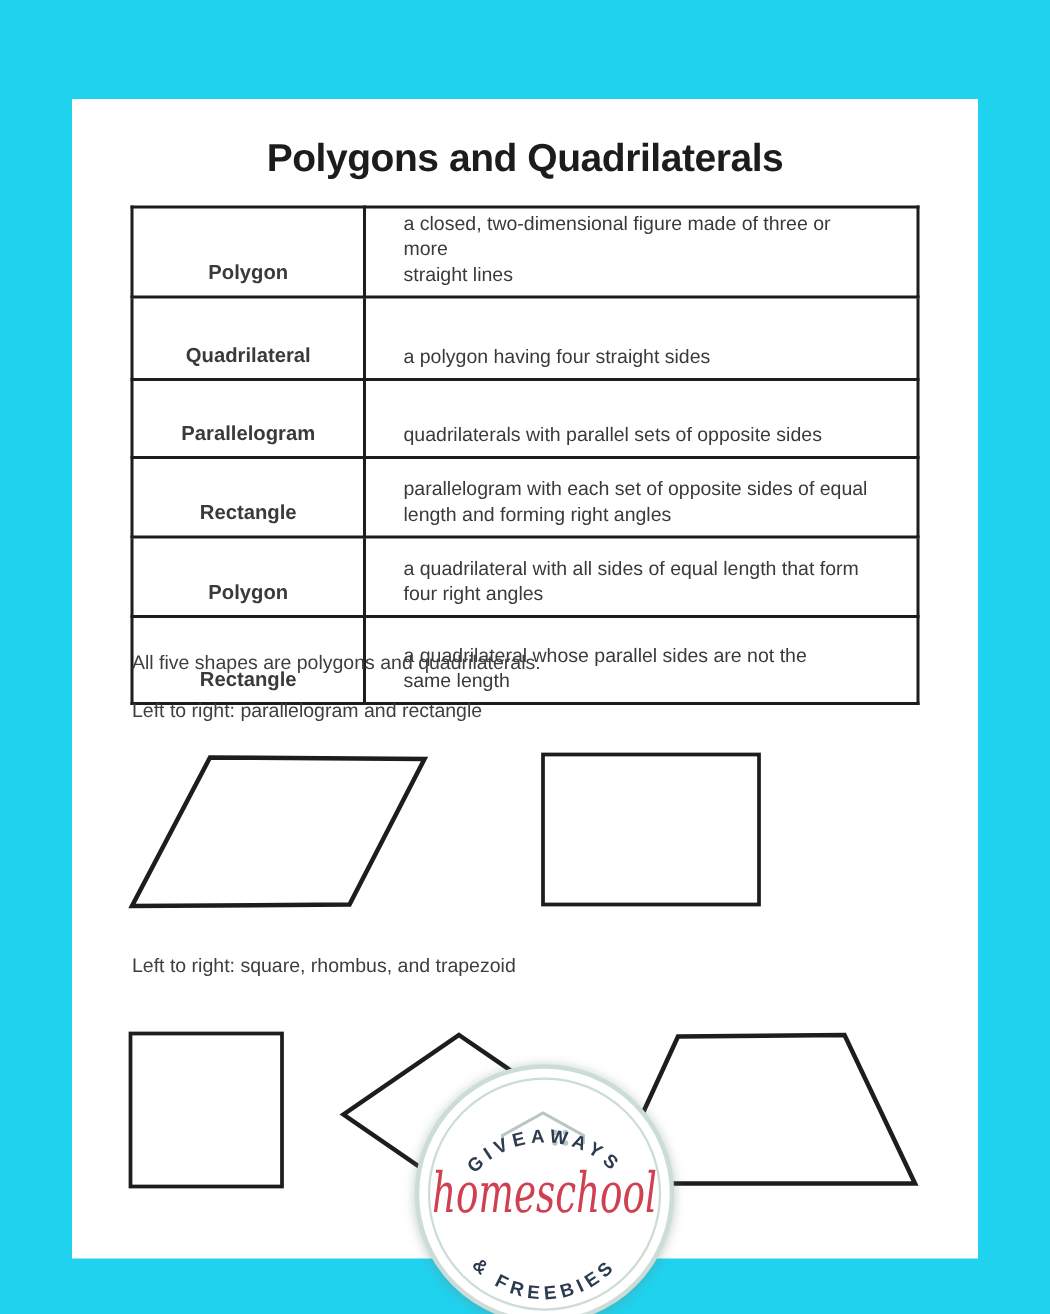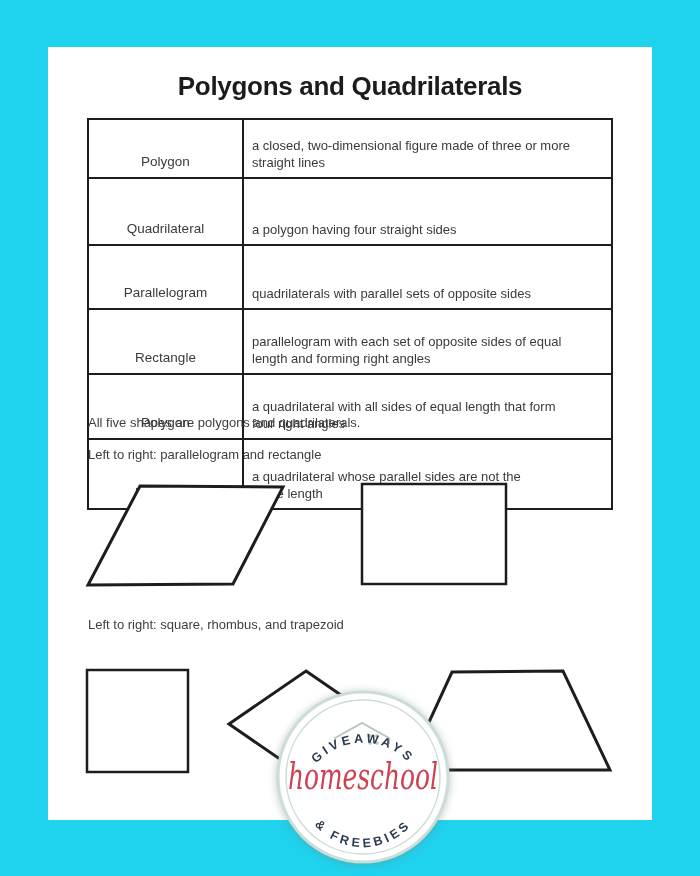--- a/index.html
+++ b/index.html
@@ -3,42 +3,43 @@
 <meta charset="utf-8">
 <style>
   html,body{margin:0;padding:0;}
   body{
     width:700px;height:876px;position:relative;
     background:var(--cyan,#1fd2ee);
     font-family:"Liberation Sans",sans-serif;
     overflow:hidden;
   }
   .page{
-    position:absolute;left:48px;top:47px;width:604px;height:773px;
+    position:absolute;left:48px;top:66px;width:604px;height:773px;
     background:#ffffff;
   }
   .title{
     position:absolute;top:24px;left:0;width:100%;
     text-align:center;font-size:26px;font-weight:700;
     color:#1c1c1c;letter-spacing:-0.3px;margin:0;
   }
   table.def-table{
     position:absolute;left:39px;top:71px;width:526px;
     border-collapse:collapse;table-layout:fixed;
     color:#3a3a3a;font-size:13px;line-height:1.3;
   }
   table.def-table td{
     border:2px solid #1d1d1d;vertical-align:bottom;
   }
   td.term{
-    width:145px;text-align:center;padding:18px 4px 6px;
+    width:145px;text-align:center;padding:6px 4px 6px;
     font-size:13.5px;
+    font-weight:bold;
   }
   td.def{
-    padding:2px 8px 5px;white-space:pre-line;
+    padding:2px 25px 5px;white-space:pre-line;
   }
   tr.r1 td{height:33px}
   tr.r2 td{height:41px}
   tr.r3 td{height:38px}
   tr.r4 td{height:39px}
   tr.r5 td{height:39px}
   tr.r6 td{height:36px}
   tr.r7 td{height:44px}
   .caption{
     position:absolute;left:40px;margin:0;

